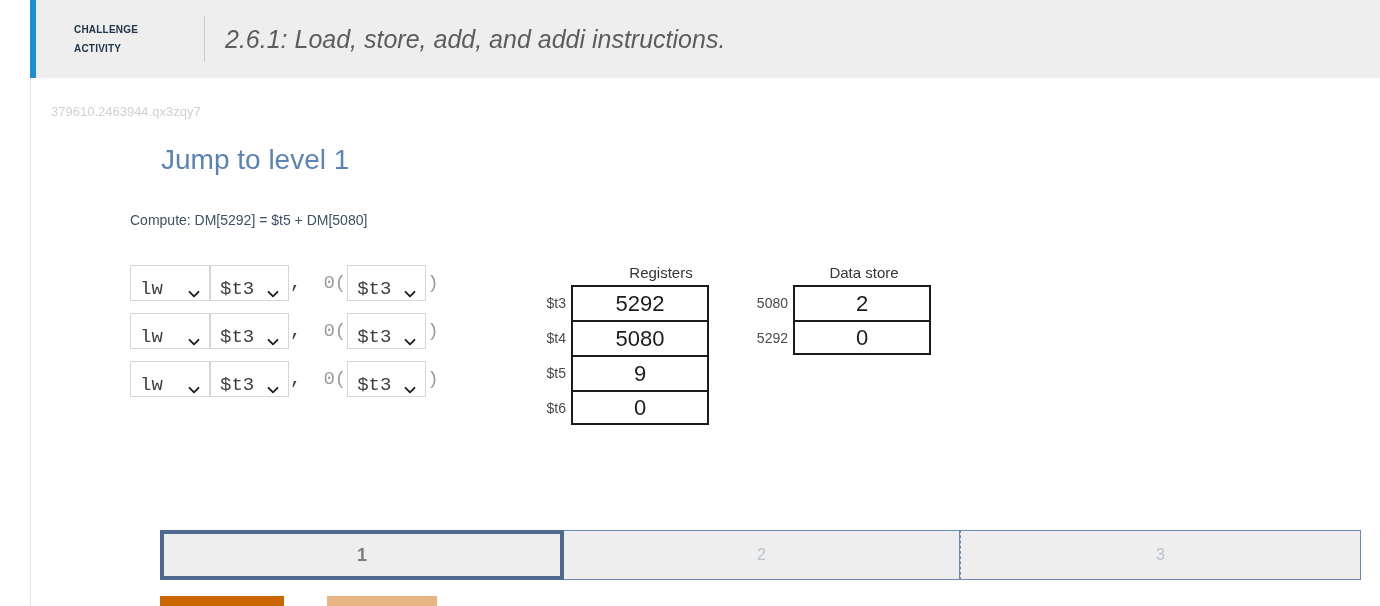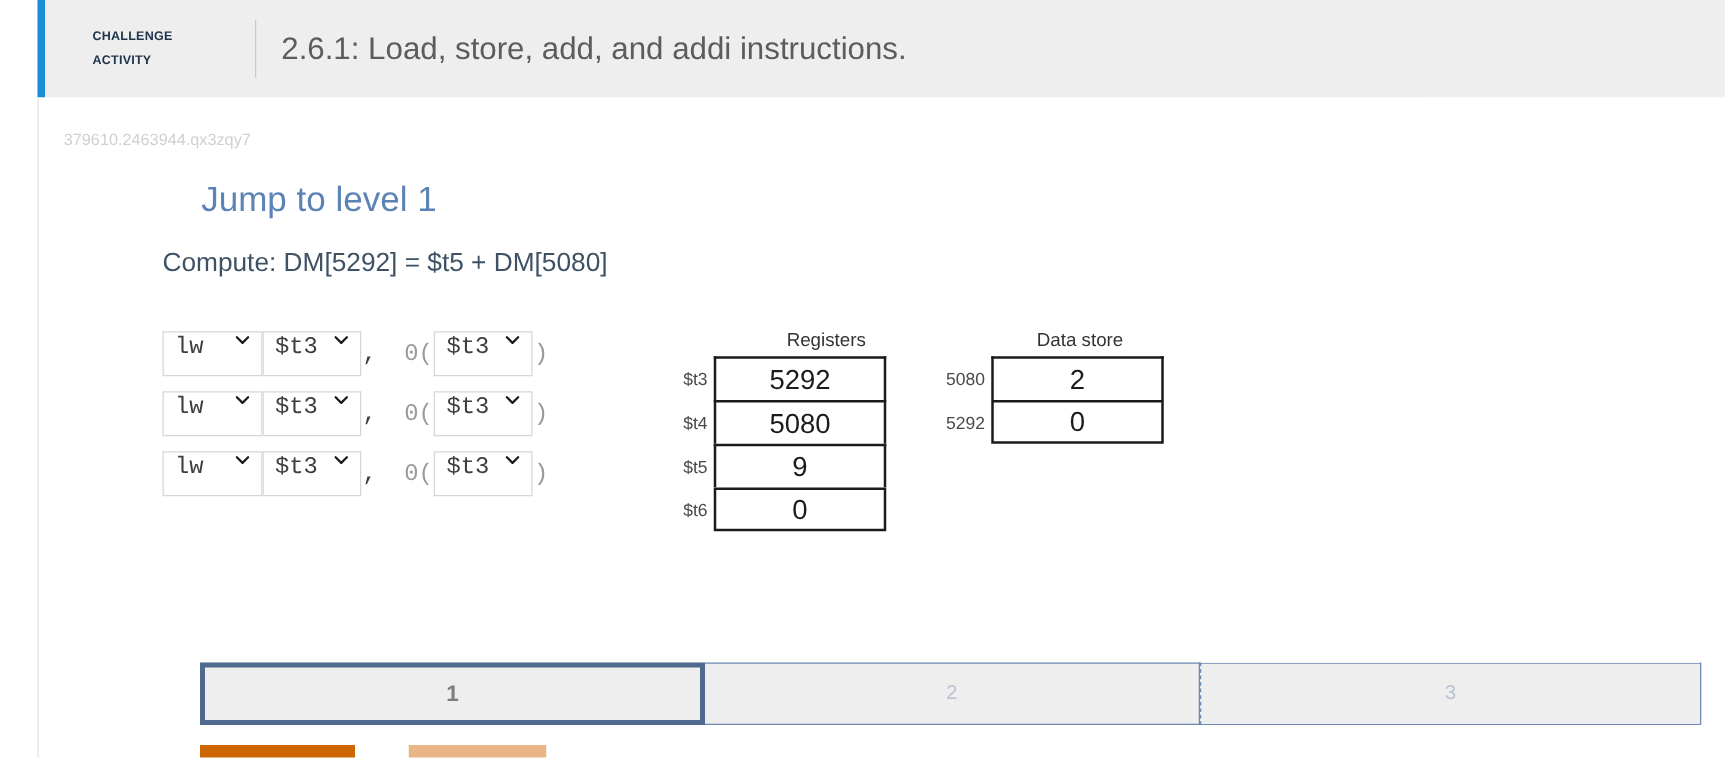--- a/index.html
+++ b/index.html
@@ -50,20 +50,21 @@
     height: 46px;
     background: #c9c9c9;
     margin-left: 18px;
     margin-right: 0;
   }
   .header-title {
     margin-left: 20px;
     font-size: 25px;
     color: #5c5c5c;
     font-weight: normal;
+    font-style: italic;
   }
 
   
   .panel {
     position: absolute;
     left: 30px;
     top: 78px;
     width: 1106px;
     height: 528px;
     background: #ffffff;
@@ -85,22 +86,22 @@
     top: 66px;
     font-size: 28px;
     color: #5b83b5;
     text-decoration: none;
     cursor: pointer;
   }
 
   .compute-line {
     position: absolute;
     left: 99px;
-    top: 121px;
-    font-size: 21px;
+    top: 134px;
+    font-size: 14px;
     color: #3e5165;
     white-space: nowrap;
   }
 
   
   .instructions {
     position: absolute;
     left: 99px;
     top: 186px;
   }
@@ -109,21 +110,21 @@
     align-items: center;
     height: 38px;
     margin-bottom: 10px;
   }
   .sel {
     border: 1px solid #d6d6d6;
     background: #ffffff;
     height: 36px;
     box-sizing: border-box;
     display: flex;
-    align-items: flex-start;
+    align-items: flex-end;
     justify-content: space-between;
     font-family: "Liberation Mono", monospace;
     font-size: 19px;
     color: #3e3e3e;
     padding: 0 9px;
     cursor: pointer;
   }
   .sel.op { width: 80px; }
   .sel.reg { width: 79px; }
   .chev {

